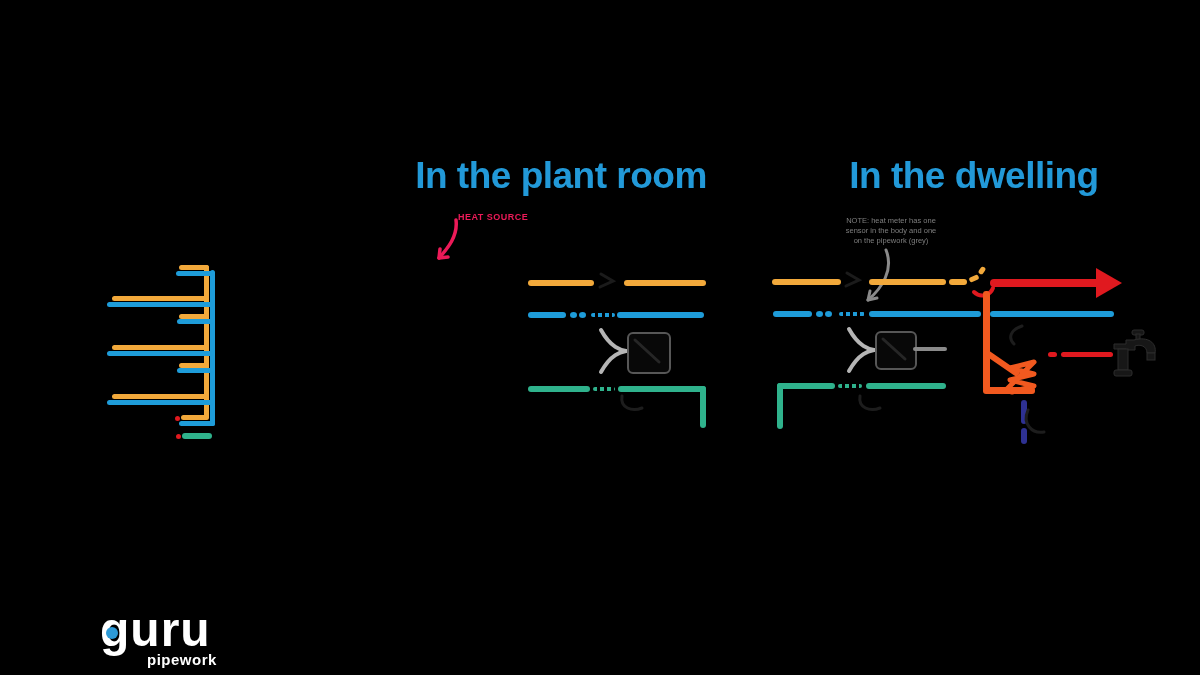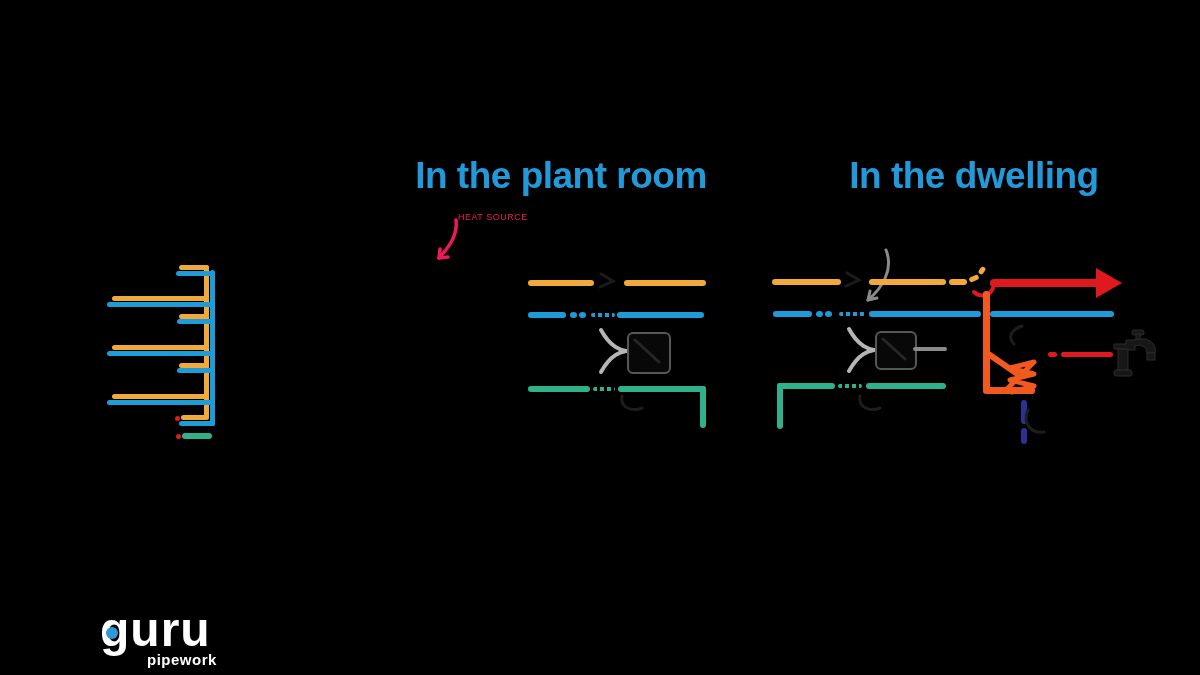--- a/index.html
+++ b/index.html
@@ -13,21 +13,21 @@
     position:absolute;font-size:37px;font-weight:bold;letter-spacing:-0.5px;
     color:var(--c-title_blue,#2299d8);text-align:center;white-space:nowrap;
   }
   .note{
     position:absolute;left:832px;top:216px;width:118px;
     font-size:7.5px;line-height:10px;text-align:center;
     color:var(--c-note_gray,#7f7f7f);
   }
   .heatsource{
     position:absolute;left:458px;top:212px;
-    font-size:9px;font-weight:normal;letter-spacing:.5px;
+    font-size:9px;font-weight:bold;letter-spacing:.5px;
     color:var(--c-heat_source_pink,#ec1a58);white-space:nowrap;
   }
   .meterbox{
     position:absolute;border:2px solid var(--c-meter_border,#575757);
     border-radius:6px;background:rgba(20,20,20,.4);
   }
   .dashseg{position:absolute;height:4px;border-radius:2px;}
   .logo-word{
     position:absolute;left:100px;top:604px;font-size:48px;font-weight:bold;
     color:var(--c-logo_white,#fff);letter-spacing:1px;line-height:1.1;
@@ -103,20 +103,25 @@
   </svg>
 
   <div class="pipe" style="left:528px;top:386px;width:62px;height:6px;background:var(--c-pipe_green);"></div>
   <div class="dashseg" style="left:593px;top:387px;width:22px;background:repeating-linear-gradient(90deg,var(--c-pipe_green) 0 4px,transparent 4px 7px);"></div>
   <div class="pipe" style="left:618px;top:386px;width:88px;height:6px;background:var(--c-pipe_green);"></div>
   <div class="pipe" style="left:700px;top:386px;width:6px;height:42px;background:var(--c-pipe_green);"></div>
   <svg style="left:618px;top:392px;" width="28" height="22" viewBox="0 0 28 22">
     <path d="M4 4 C2 16 14 20 24 16" fill="none" stroke="#1d1d1d" stroke-width="3" stroke-linecap="round"></path>
   </svg>
 
+  <div class="note">
+    <div>NOTE: heat meter has one</div>
+    <div>sensor in the body and one</div>
+    <div>on the pipework (grey)</div>
+  </div>
   <svg style="left:858px;top:248px;" width="34" height="60" viewBox="0 0 34 60">
     <path d="M28 2 C36 22 24 40 10 52" fill="none" stroke="#8a8a8a" stroke-width="3" stroke-linecap="round"></path>
     <path d="M10 52 L19 50 M10 52 L12 43" fill="none" stroke="#8a8a8a" stroke-width="3" stroke-linecap="round"></path>
   </svg>
 
   <div class="pipe" style="left:772px;top:279px;width:69px;height:6px;background:var(--c-pipe_flow_yellow);"></div>
   <svg style="left:843px;top:271px;" width="20" height="18" viewBox="0 0 20 18">
     <path d="M3 15 L16 9 L4 2" fill="none" stroke="#1b1b1b" stroke-width="3" stroke-linecap="round"></path>
   </svg>
   <div class="pipe" style="left:869px;top:279px;width:77px;height:6px;background:var(--c-pipe_flow_yellow);"></div>

